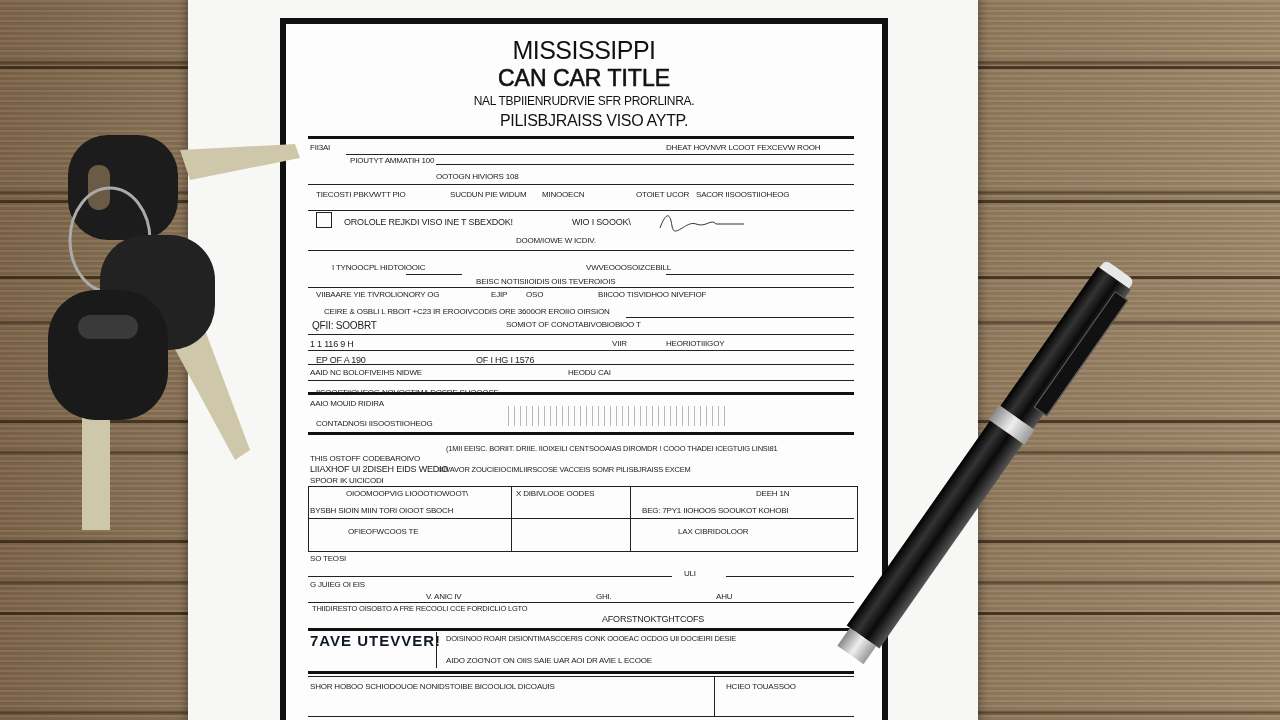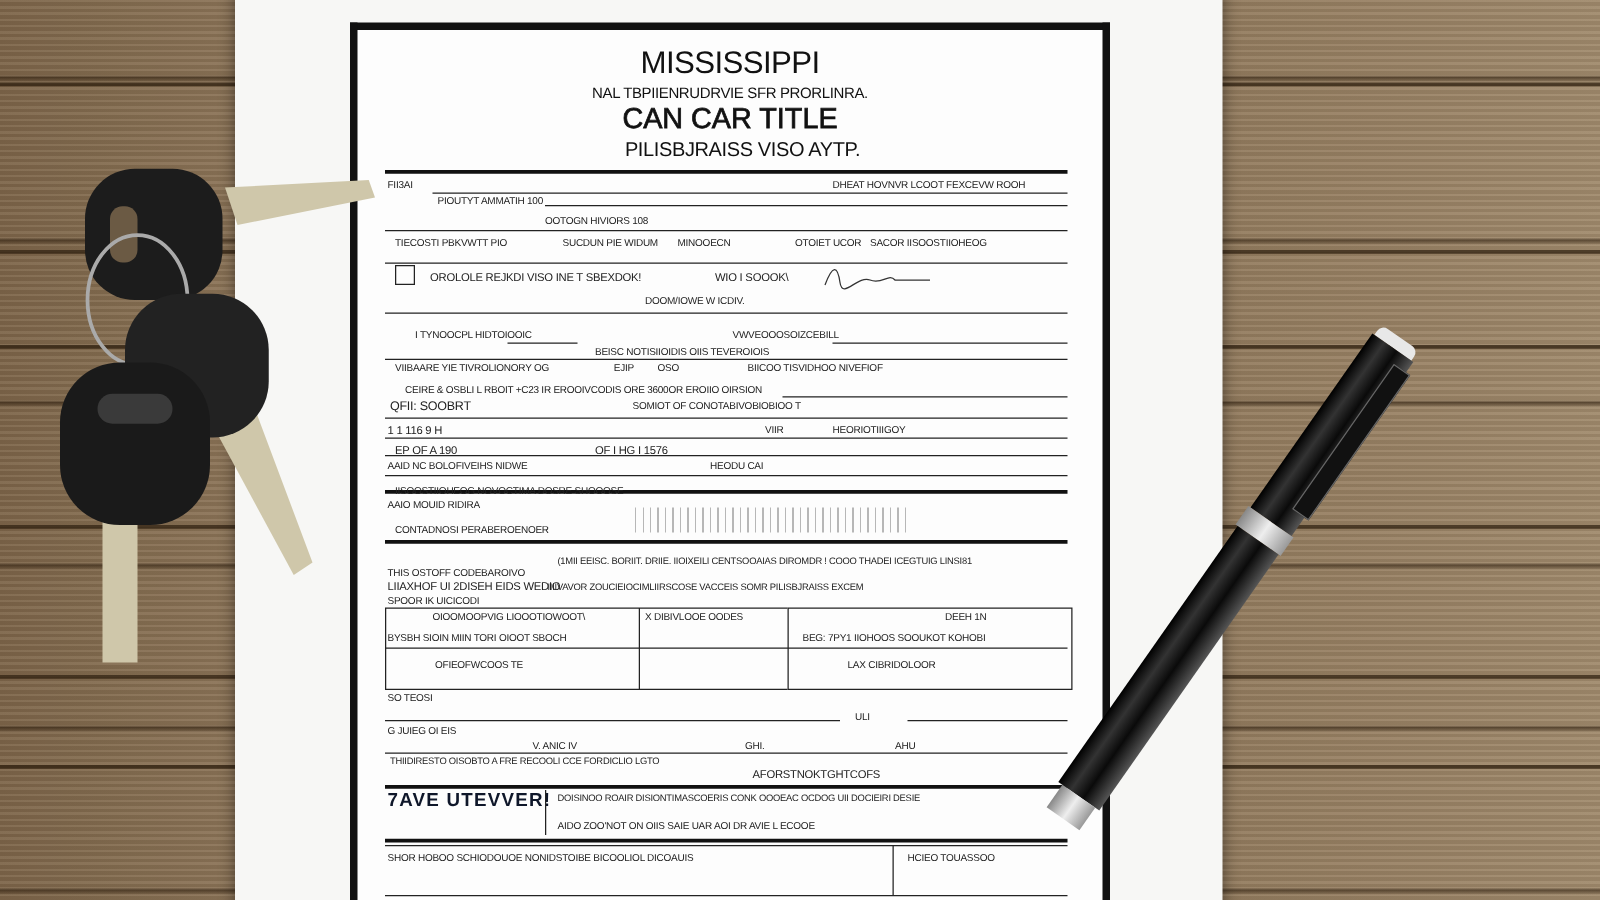--- a/index.html
+++ b/index.html
@@ -35,22 +35,22 @@
 <div class="plank-line" style="top:200px"></div>
 <div class="plank-line" style="top:276px"></div>
 <div class="plank-line" style="top:420px"></div>
 <div class="plank-line" style="top:540px"></div>
 <div class="plank-line" style="top:612px"></div>
 
 <div class="paper"></div>
 
 <div class="form">
   <div class="hdr h1">MISSISSIPPI</div>
+  <div class="hdr h2">CAN CAR TITLE</div>
   <div class="hdr h3">NAL TBPIIENRUDRVIE SFR PRORLINRA.</div>
-  <div class="hdr h2">CAN CAR TITLE</div>
   <div class="hdr h4">PILISBJRAISS VISO AYTP.</div>
 
   <div class="rule thick" style="top:112px"></div>
   <div class="lbl" style="left:24px;top:119px">FII3AI</div>
   <div class="lbl" style="left:380px;top:119px">DHEAT HOVNVR LCOOT FEXCEVW ROOH</div>
   <div class="rule" style="top:130px;left:60px"></div>
   <div class="lbl" style="left:64px;top:132px">PIOUTYT AMMATIH 100</div>
   <div class="rule" style="top:140px;left:150px"></div>
   <div class="lbl" style="left:150px;top:148px">OOTOGN HIVIORS 108</div>
   <div class="rule" style="top:160px"></div>
@@ -91,21 +91,21 @@
   <div class="lbl" style="left:30px;top:331px;font-size:9px">EP OF A 190</div>
   <div class="lbl" style="left:190px;top:331px;font-size:9px">OF I HG I 1576</div>
   <div class="rule" style="top:340px"></div>
   <div class="lbl" style="left:24px;top:344px">AAID NC BOLOFIVEIHS NIDWE</div>
   <div class="lbl" style="left:282px;top:344px">HEODU CAI</div>
   <div class="rule" style="top:356px"></div>
   <div class="rule thick" style="top:368px"></div>
 
   <div class="lbl" style="left:24px;top:375px">AAIO MOUID RIDIRA</div>
   <div class="lbl" style="left:30px;top:364px">IISOOSTIIOHEOG NOVOCTIMA DOSRE SHOOOSE</div>
-  <div class="lbl" style="left:30px;top:395px">CONTADNOSI PERABEROENOER</div>
+  <div class="lbl" style="left:30px;top:395px">CONTADNOSI IISOOSTIIOHEOG</div>
   <div style="position:absolute;left:222px;top:382px;width:220px;height:20px;background:repeating-linear-gradient(90deg,#999 0 1px,transparent 1px 6px);opacity:0.7"></div>
   <div class="rule thick" style="top:408px"></div>
   <div class="lbl" style="left:24px;top:430px">THIS OSTOFF CODEBAROIVO</div>
   <div class="lbl" style="left:160px;top:420px;font-size:7.5px">(1MII  EEISC. BORIIT. DRIIE. IIOIXEILI CENTSOOAIAS  DIROMDR ! COOO THADEI ICEGTUIG LINSI81</div>
   <div class="lbl" style="left:24px;top:440px;font-size:9px">LIIAXHOF UI 2DISEH EIDS WEDIO</div>
   <div class="lbl" style="left:152px;top:441px;font-size:7.5px">IIIIVAVOR ZOUCIEIOCIMLIIRSCOSE VACCEIS SOMR PILISBJRAISS EXCEM</div>
   <div class="lbl" style="left:24px;top:452px">SPOOR IK UICICODI</div>
 
   <div class="box" style="left:22px;top:462px;width:202px;height:64px"></div>
   <div class="box" style="left:226px;top:462px;width:118px;height:64px;border-left:none;border-right:none"></div>

